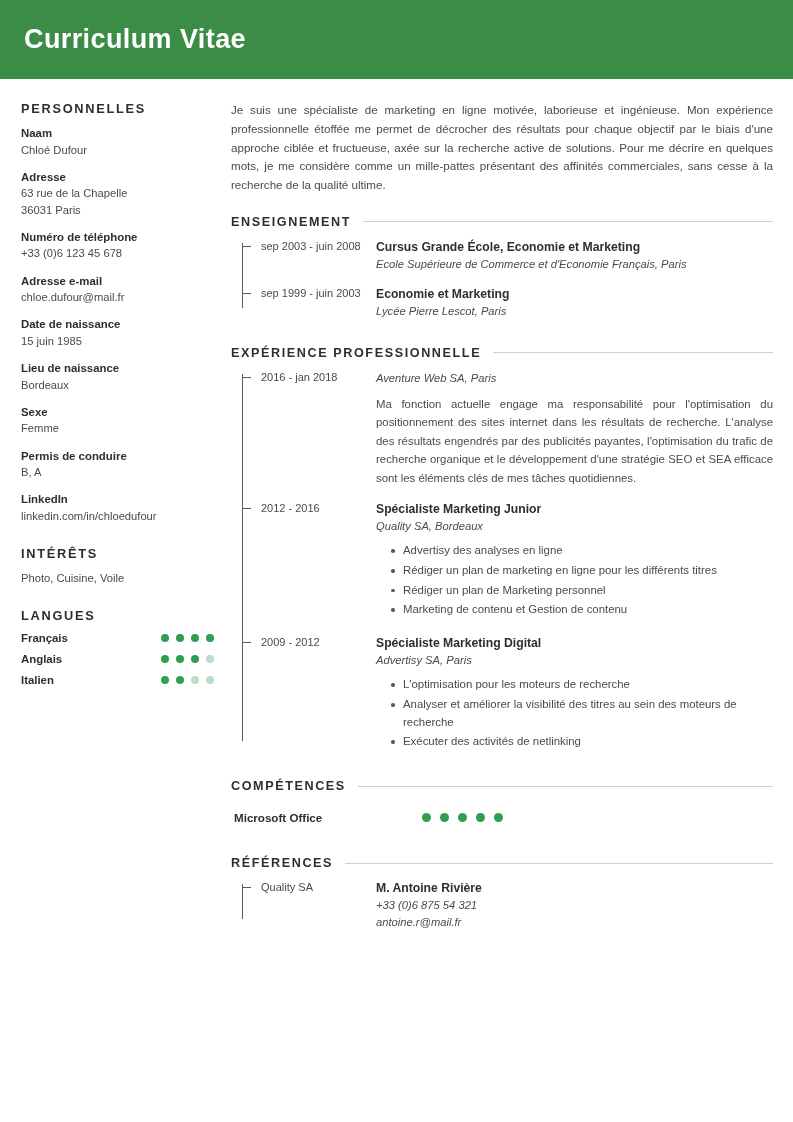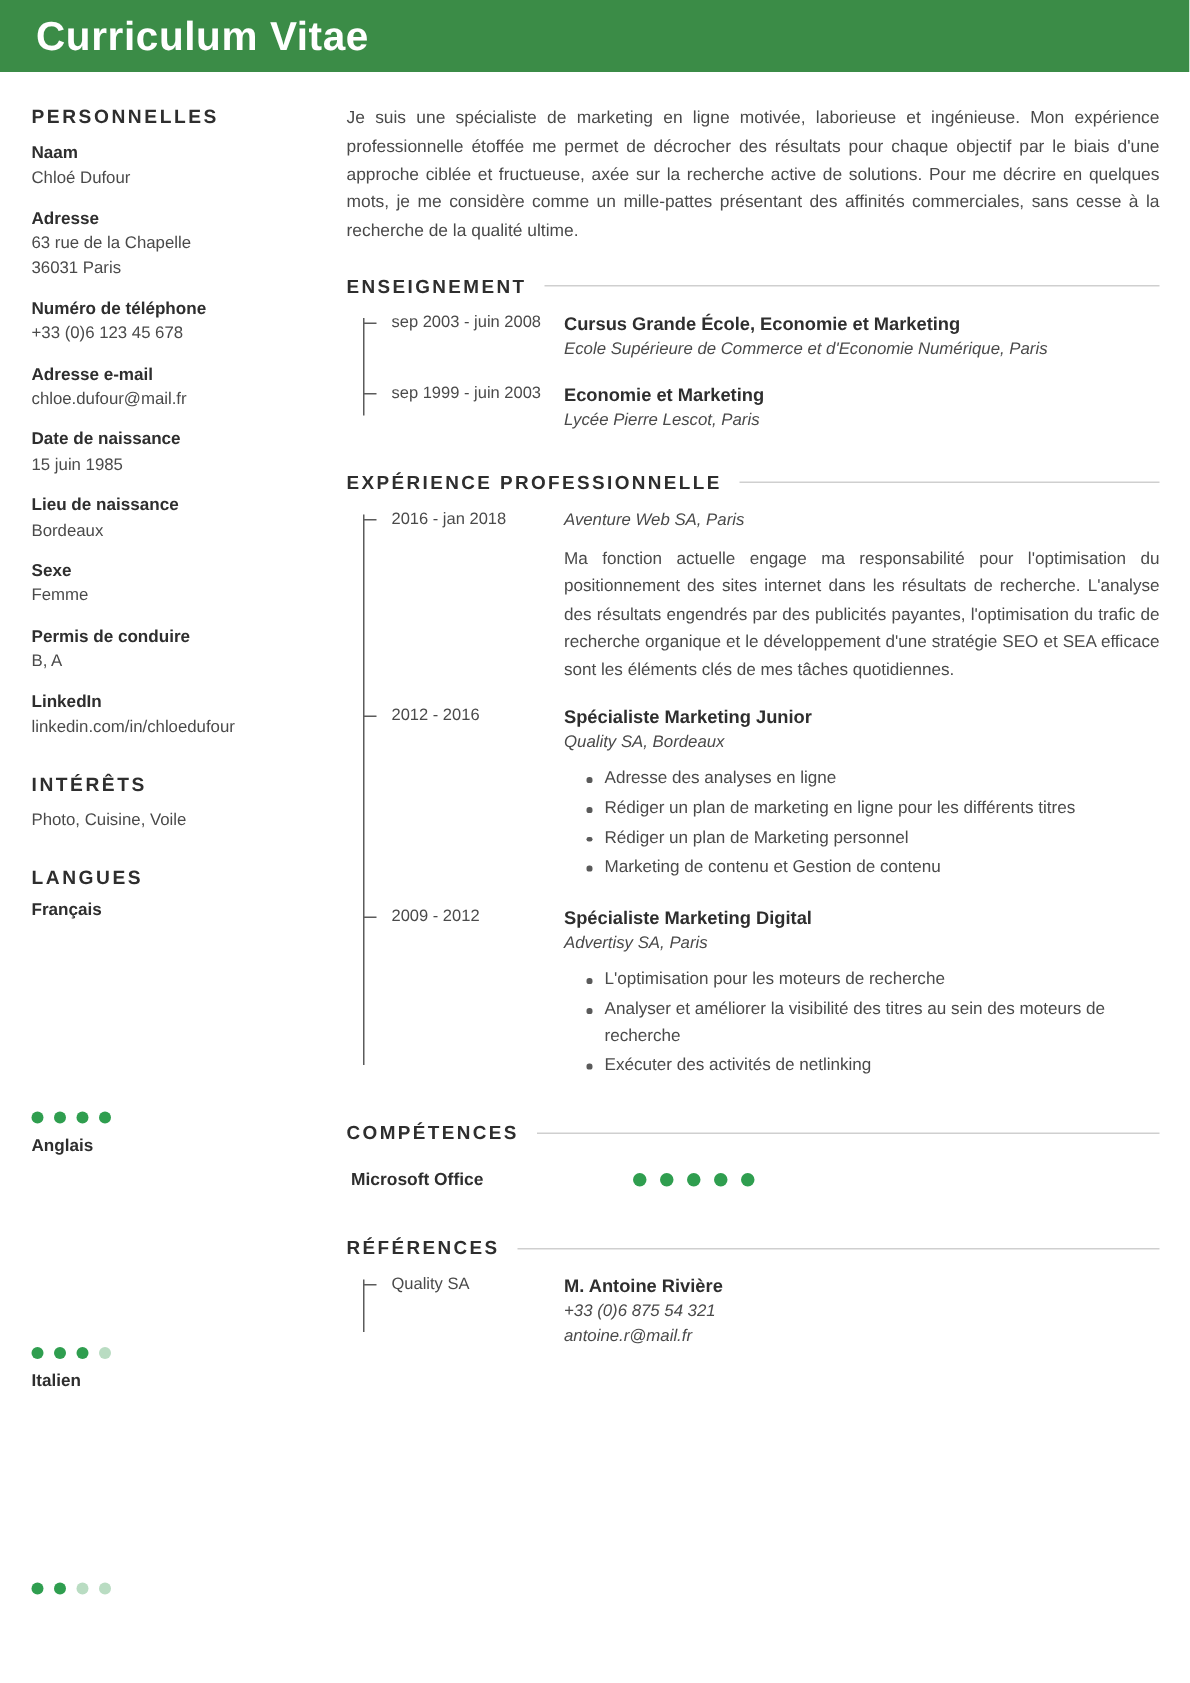--- a/index.html
+++ b/index.html
@@ -12,21 +12,21 @@
     height: 1122px;
     font-family: "Liberation Sans", sans-serif;
     color: #333333;
     position: relative;
     overflow: hidden;
   }
 
   
   .header-bar {
     background: #3b8c47;
-    height: 48px;
+    height: 79px;
     display: flex;
     align-items: center;
     padding: 0 0 0 24px;
     box-sizing: border-box;
   }
   .cv-title {
     color: #ffffff;
     font-size: 27px;
     font-weight: bold;
     letter-spacing: 0.4px;
@@ -77,23 +77,22 @@
     line-height: 1.45;
   }
   .interests-text {
     font-size: 11.2px;
     color: #4a4a4a;
     line-height: 1.45;
     margin-bottom: 4px;
   }
   .lang-row {
     display: flex;
-    align-items: flex-start;
+    align-items: center;
     margin-bottom: 9px;
-    flex-direction: column;
   }
   .lang-name {
     font-size: 11.4px;
     font-weight: bold;
     color: #2e2e2e;
     width: 140px;
     flex: 0 0 140px;
   }
   .dots {
     display: flex;
@@ -367,21 +366,21 @@
     <div class="section-head">
       <span class="label">ENSEIGNEMENT</span>
       <span class="rule"></span>
     </div>
 
     <div class="timeline">
       <div class="tl-entry">
         <div class="tl-date">sep 2003 - juin 2008</div>
         <div class="tl-body">
           <div class="entry-title">Cursus Grande École, Economie et Marketing</div>
-          <div class="entry-sub">Ecole Supérieure de Commerce et d'Economie Numérique, Paris</div>
+          <div class="entry-sub">Ecole Supérieure de Commerce et d'Economie Français, Paris</div>
         </div>
       </div>
       <div class="tl-entry">
         <div class="tl-date">sep 1999 - juin 2003</div>
         <div class="tl-body">
           <div class="entry-title">Economie et Marketing</div>
           <div class="entry-sub">Lycée Pierre Lescot, Paris</div>
         </div>
       </div>
     </div>
@@ -400,21 +399,21 @@
           <div class="entry-desc">Ma fonction actuelle engage ma responsabilité pour l'optimisation du positionnement des sites internet dans les résultats de recherche. L'analyse des résultats engendrés par des publicités payantes, l'optimisation du trafic de recherche organique et le développement d'une stratégie SEO et SEA efficace sont les éléments clés de mes tâches quotidiennes.</div>
         </div>
       </div>
 
       <div class="tl-entry">
         <div class="tl-date">2012 - 2016</div>
         <div class="tl-body">
           <div class="entry-title">Spécialiste Marketing Junior</div>
           <div class="entry-sub">Quality SA, Bordeaux</div>
           <ul class="entry-list">
-              <li>Adresse des analyses en ligne</li>
+              <li>Advertisy des analyses en ligne</li>
               <li>Rédiger un plan de marketing en ligne pour les différents titres</li>
               <li>Rédiger un plan de Marketing personnel</li>
               <li>Marketing de contenu et Gestion de contenu</li>
             </ul>
         </div>
       </div>
 
       <div class="tl-entry">
         <div class="tl-date">2009 - 2012</div>
         <div class="tl-body">

